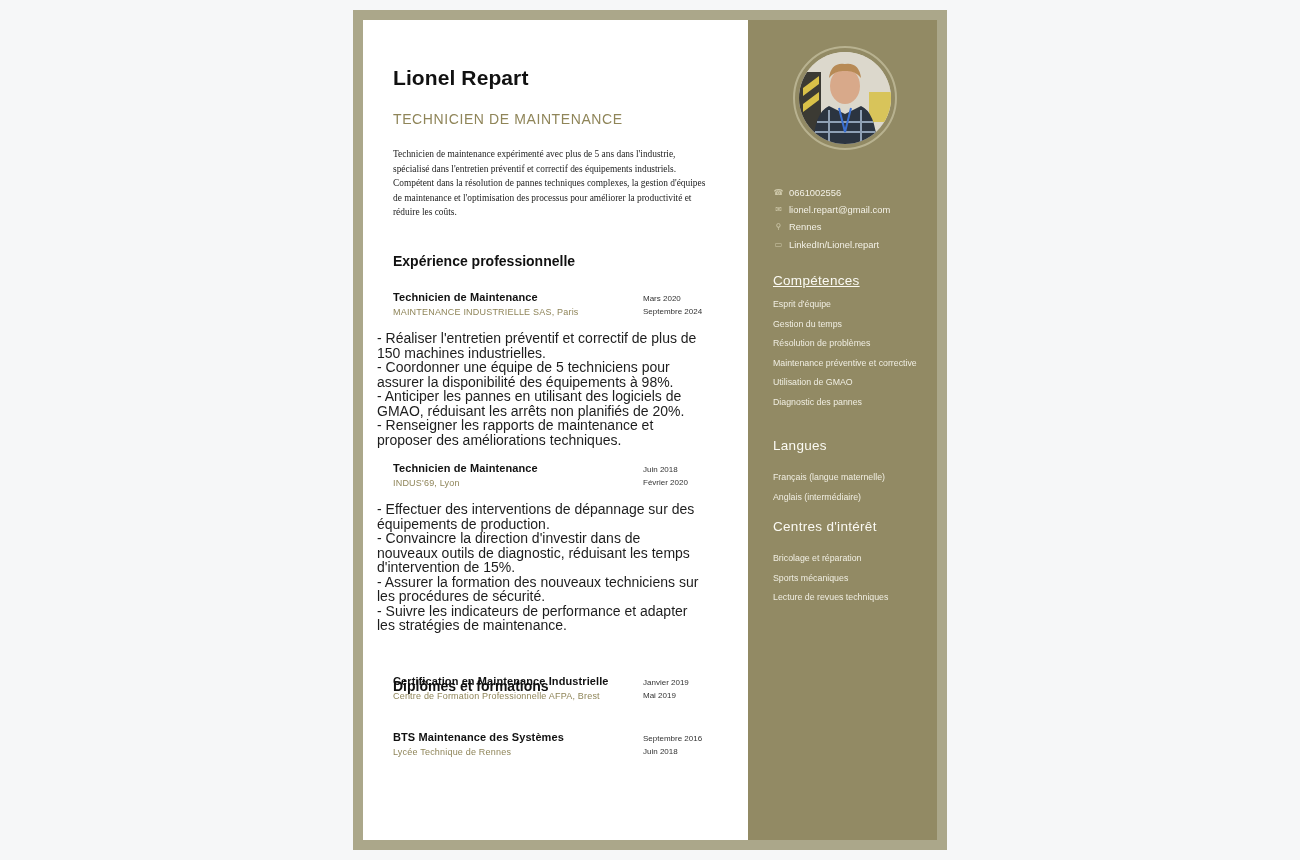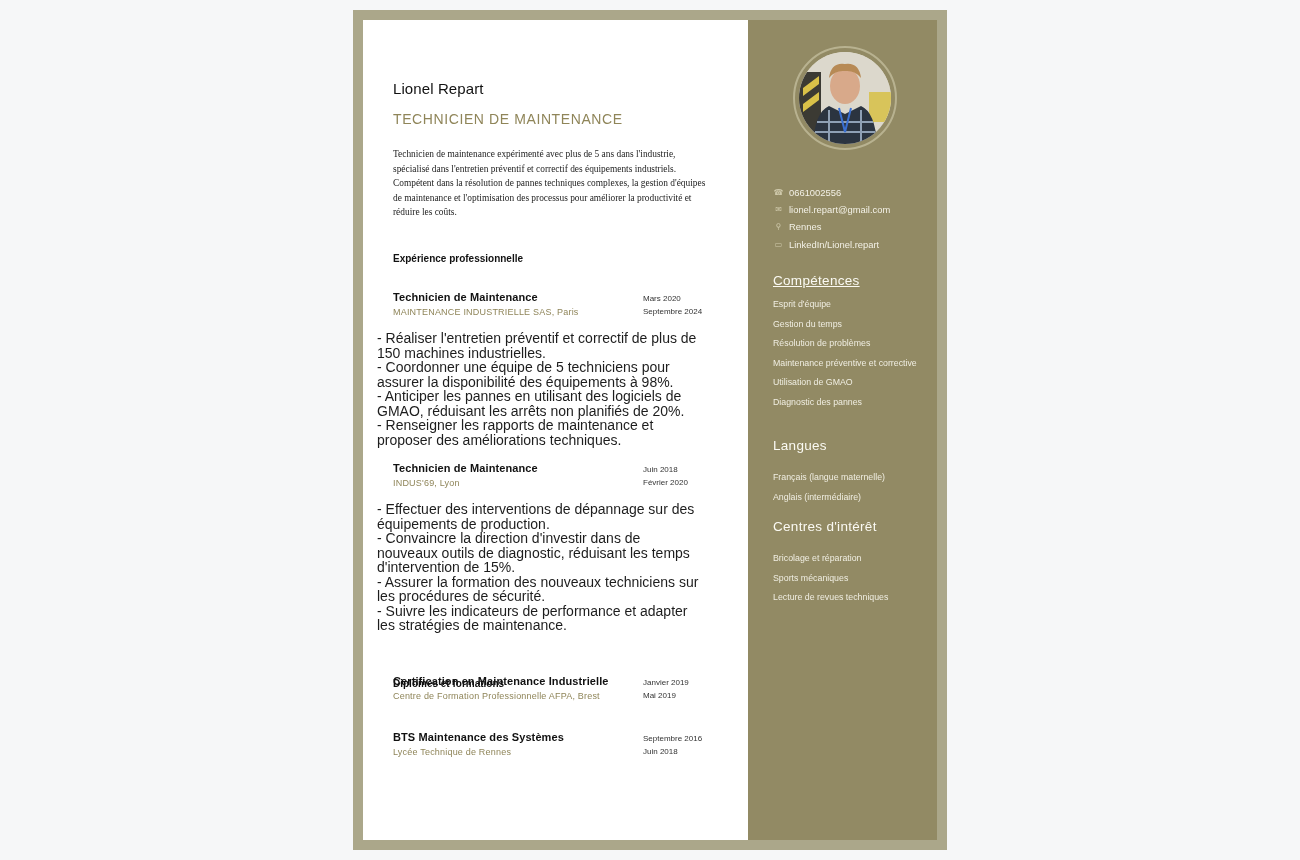--- a/index.html
+++ b/index.html
@@ -20,35 +20,35 @@
       width: 385px; height: 820px;
       background: #ffffff;
     }
     .page-right {
       position: absolute; left: 395px; top: 10px;
       width: 189px; height: 820px;
       background: #928a64;
       color: #f3f1e6;
     }
     .name {
-      position: absolute; left: 30px; top: 60px;
-      font-size: 15px; font-weight: normal; color: #111;
+      position: absolute; left: 30px; top: 46px;
+      font-size: 21px; font-weight: bold; color: #111;
       letter-spacing: 0.1px;
     }
     .job-title {
       position: absolute; left: 30px; top: 91px;
       font-size: 14px; color: #8f8559; letter-spacing: 0.6px;
     }
     .summary {
       position: absolute; left: 30px; top: 127px; width: 320px;
       font-size: 9.4px; line-height: 14.5px; color: #1d1d1d; font-family: Liberation Serif, serif;
     }
     .section-title {
       position: absolute; left: 30px;
-      font-size: 10px; font-weight: bold; color: #111;
+      font-size: 14px; font-weight: bold; color: #111;
     }
     .entry { position: absolute; left: 30px; width: 325px; }
     .entry-title { font-size: 11px; color: #111; font-weight: bold; letter-spacing: 0.1px; }
     .entry-org { font-size: 9px; color: #8f8559; margin-top: 4px; letter-spacing: 0.2px; }
     .entry-dates {
       position: absolute; left: 250px; top: 2px;
       font-size: 8px; line-height: 12.5px; color: #333;
     }
     .bullets {
       position: absolute; left: 14px; width: 325px;

